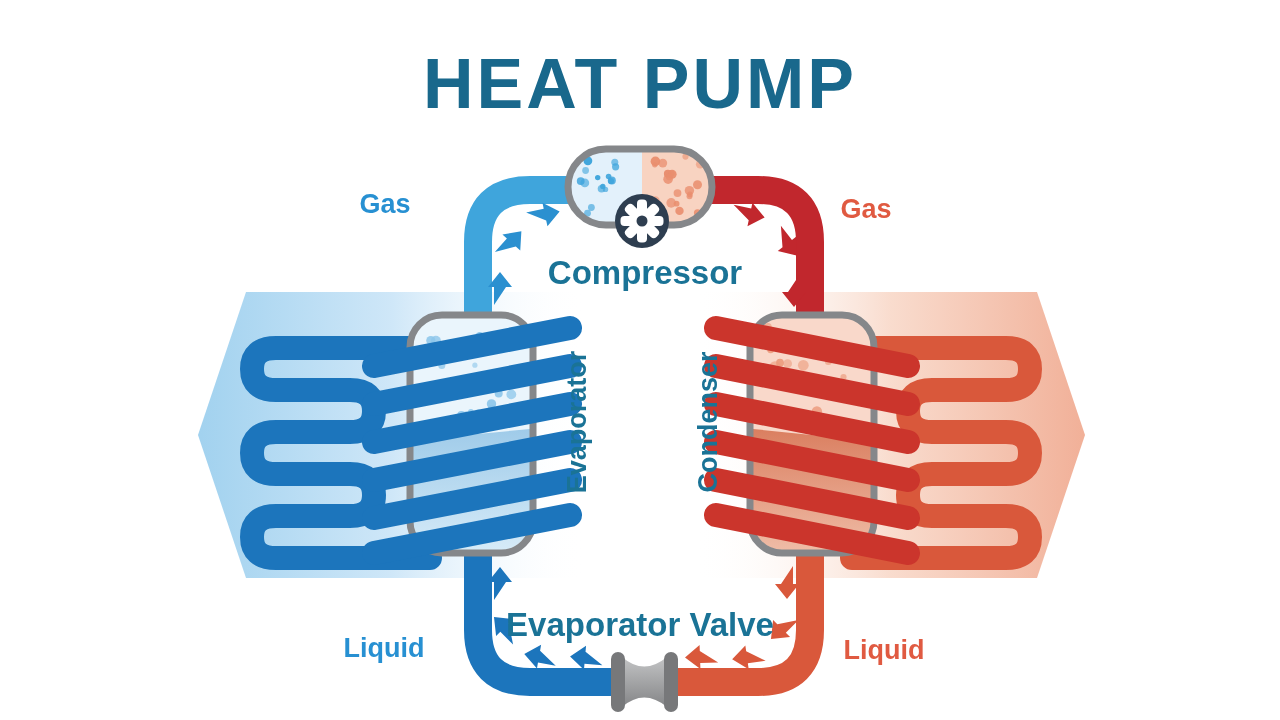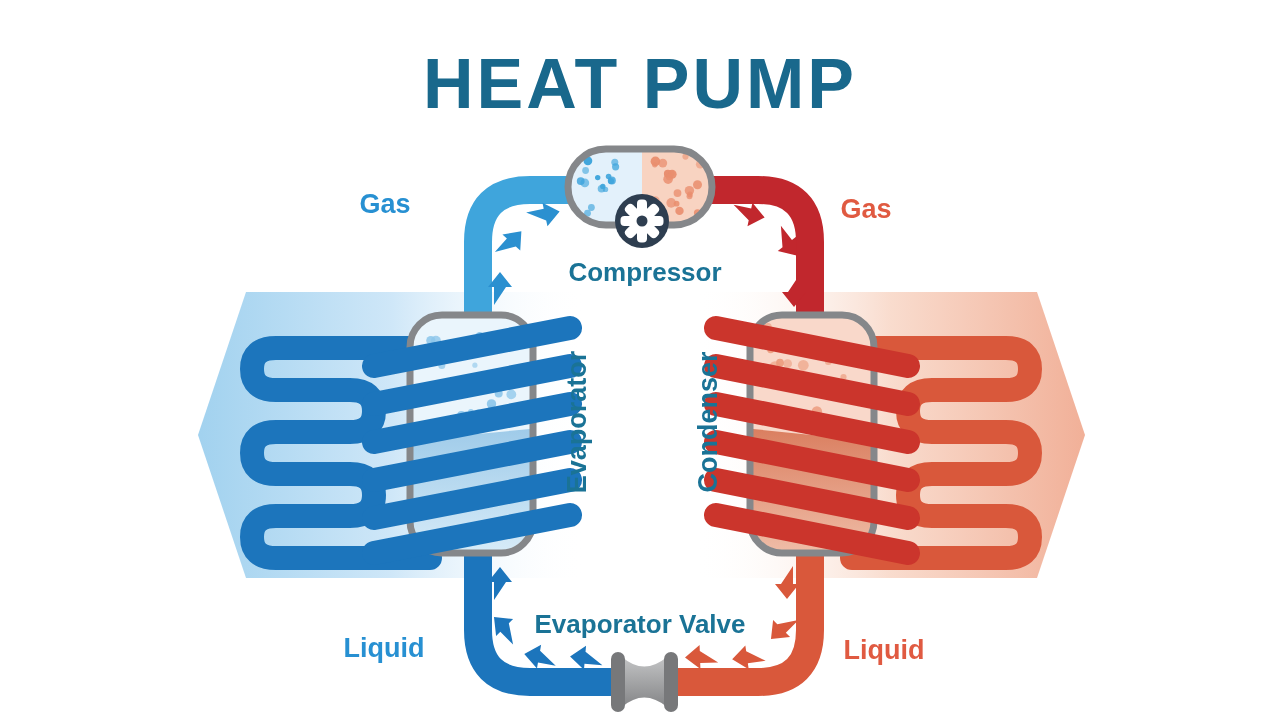--- a/index.html
+++ b/index.html
@@ -4,21 +4,21 @@
 <style>
   html,body{margin:0;padding:0;background:#ffffff;}
   .stage{position:relative;width:1280px;height:720px;margin:0 auto;background:#ffffff;
          font-family:"Liberation Sans","DejaVu Sans",sans-serif;overflow:hidden;}
   .stage svg{position:absolute;left:0;top:0;}
   h1.title{position:absolute;left:0;right:0;top:44px;margin:0;text-align:center;
            font-size:70px;font-weight:bold;letter-spacing:3px;color:#19688C;}
   .lbl{position:absolute;font-weight:bold;white-space:nowrap;
        transform:translate(-50%,-50%);line-height:1;}
   .lbl.rot{transform:translate(-50%,-50%) rotate(-90deg);}
-  .teal{color:#1A7396;font-size:26px;}
+  .teal{color:#1A7396;font-size:33px;}
   .teal.big{font-size:27px;}
   .blue{color:#2790D2;font-size:27px;}
   .orange{color:#E05A41;font-size:27px;}
 </style>
 </head>
 <body>
 
 <div class="stage">
 
 <svg width="1280" height="720" viewBox="0 0 1280 720">

